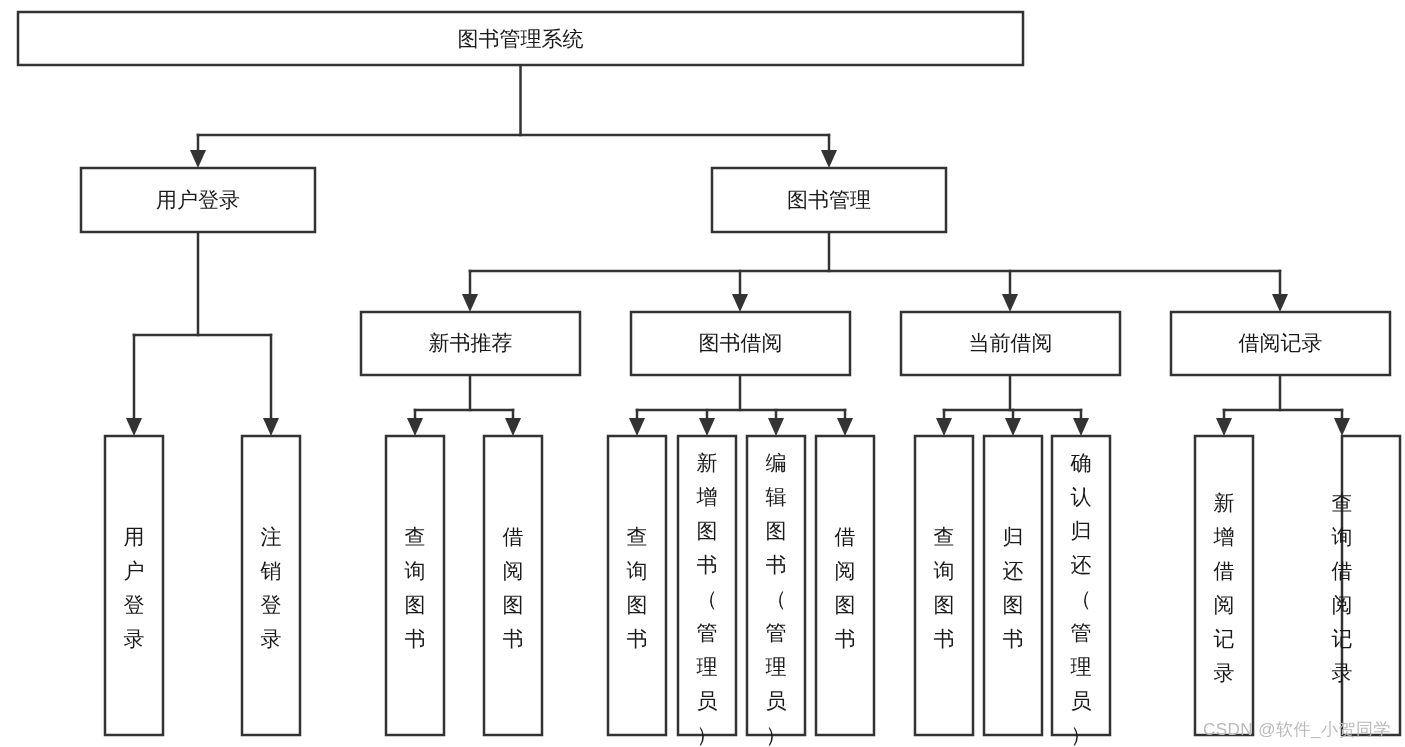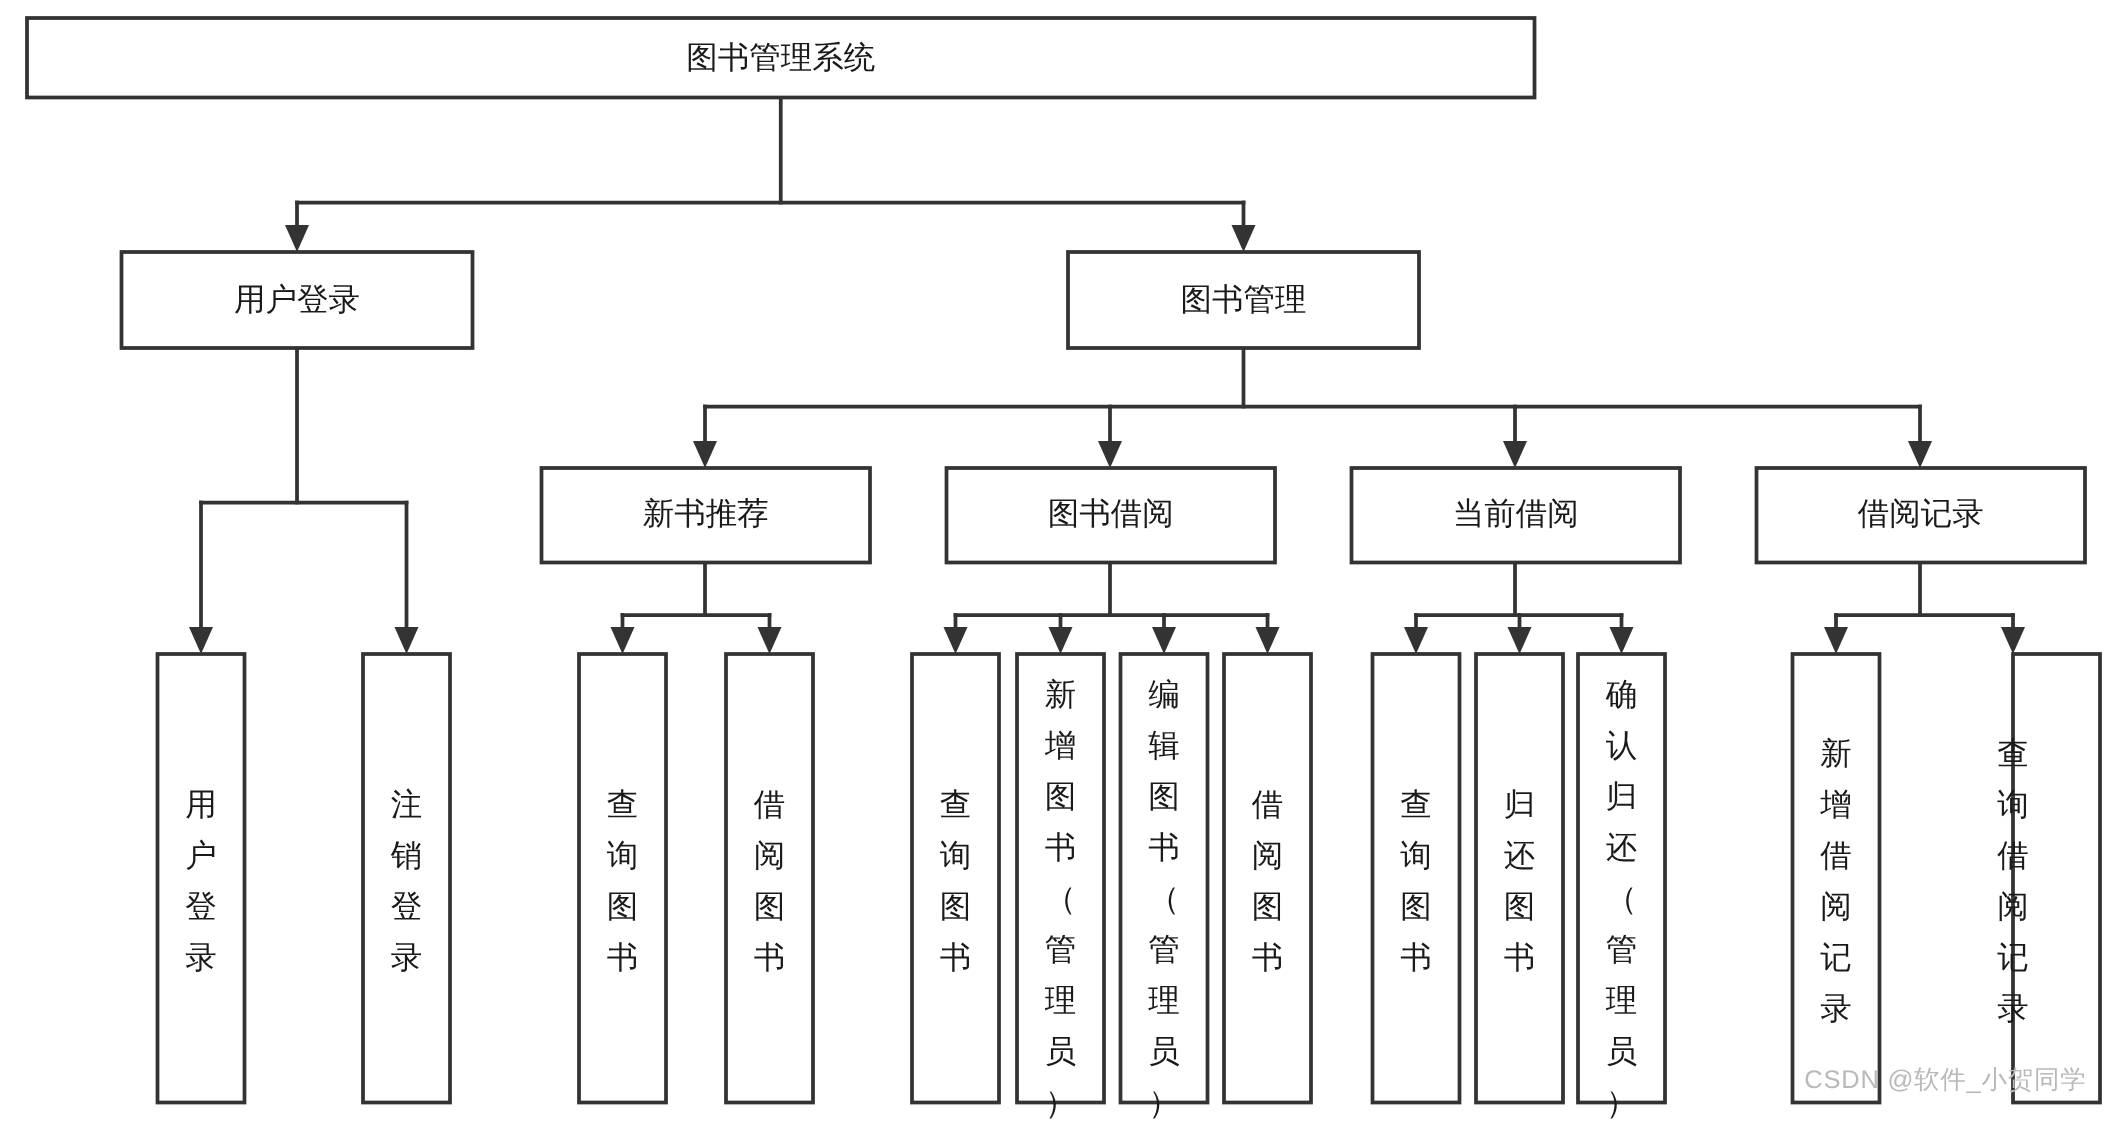--- a/index.html
+++ b/index.html
@@ -43,21 +43,21 @@
   }
   .node-label-v {
     font-family: "Liberation Sans", "DejaVu Sans", sans-serif;
     font-size: 21px;
     fill: #1a1a1a;
     text-anchor: middle;
   }
   .watermark {
     position: absolute;
     right: 14px;
-    bottom: 16px;
+    bottom: 6px;
     font-family: "Liberation Sans", "DejaVu Sans", sans-serif;
     font-size: 17px;
     color: #b9b9b9;
     letter-spacing: 0.5px;
     white-space: nowrap;
     pointer-events: none;
   }
 </style>
 </head>
 <body>

